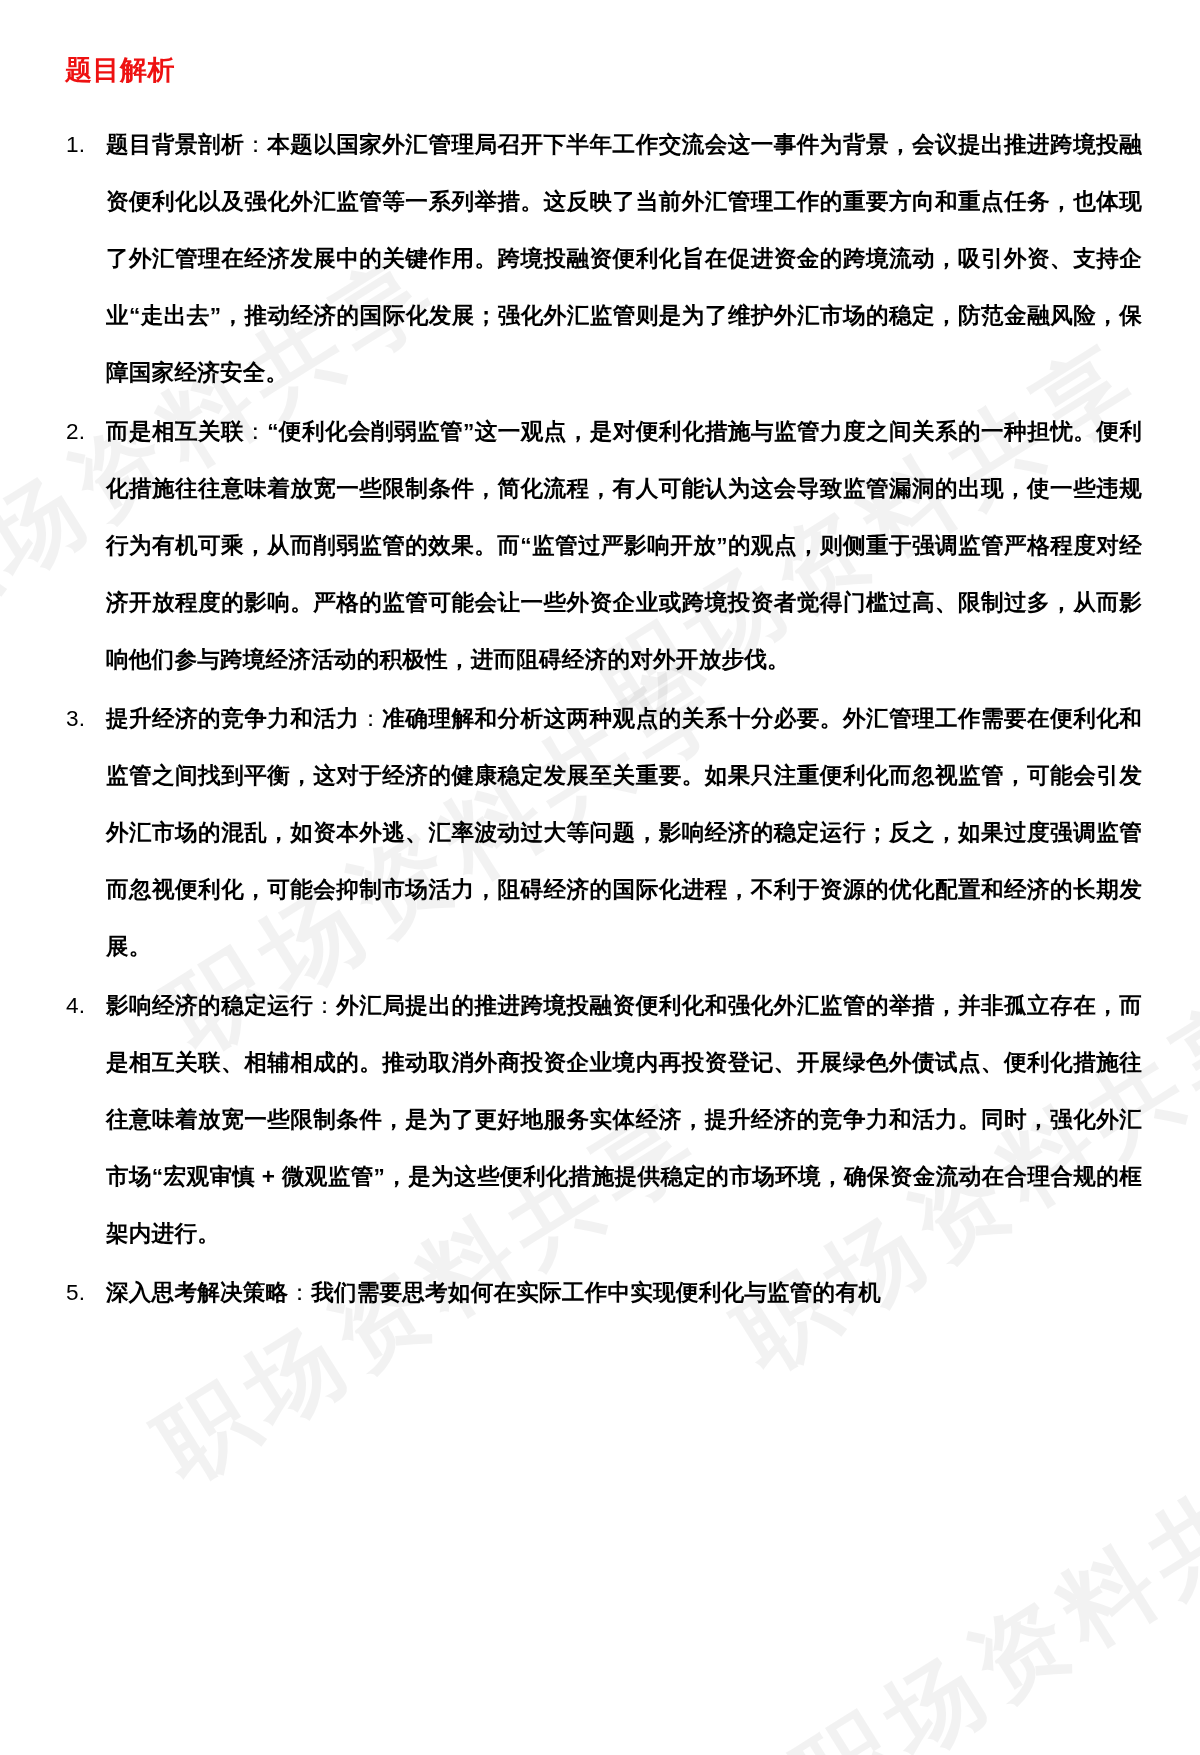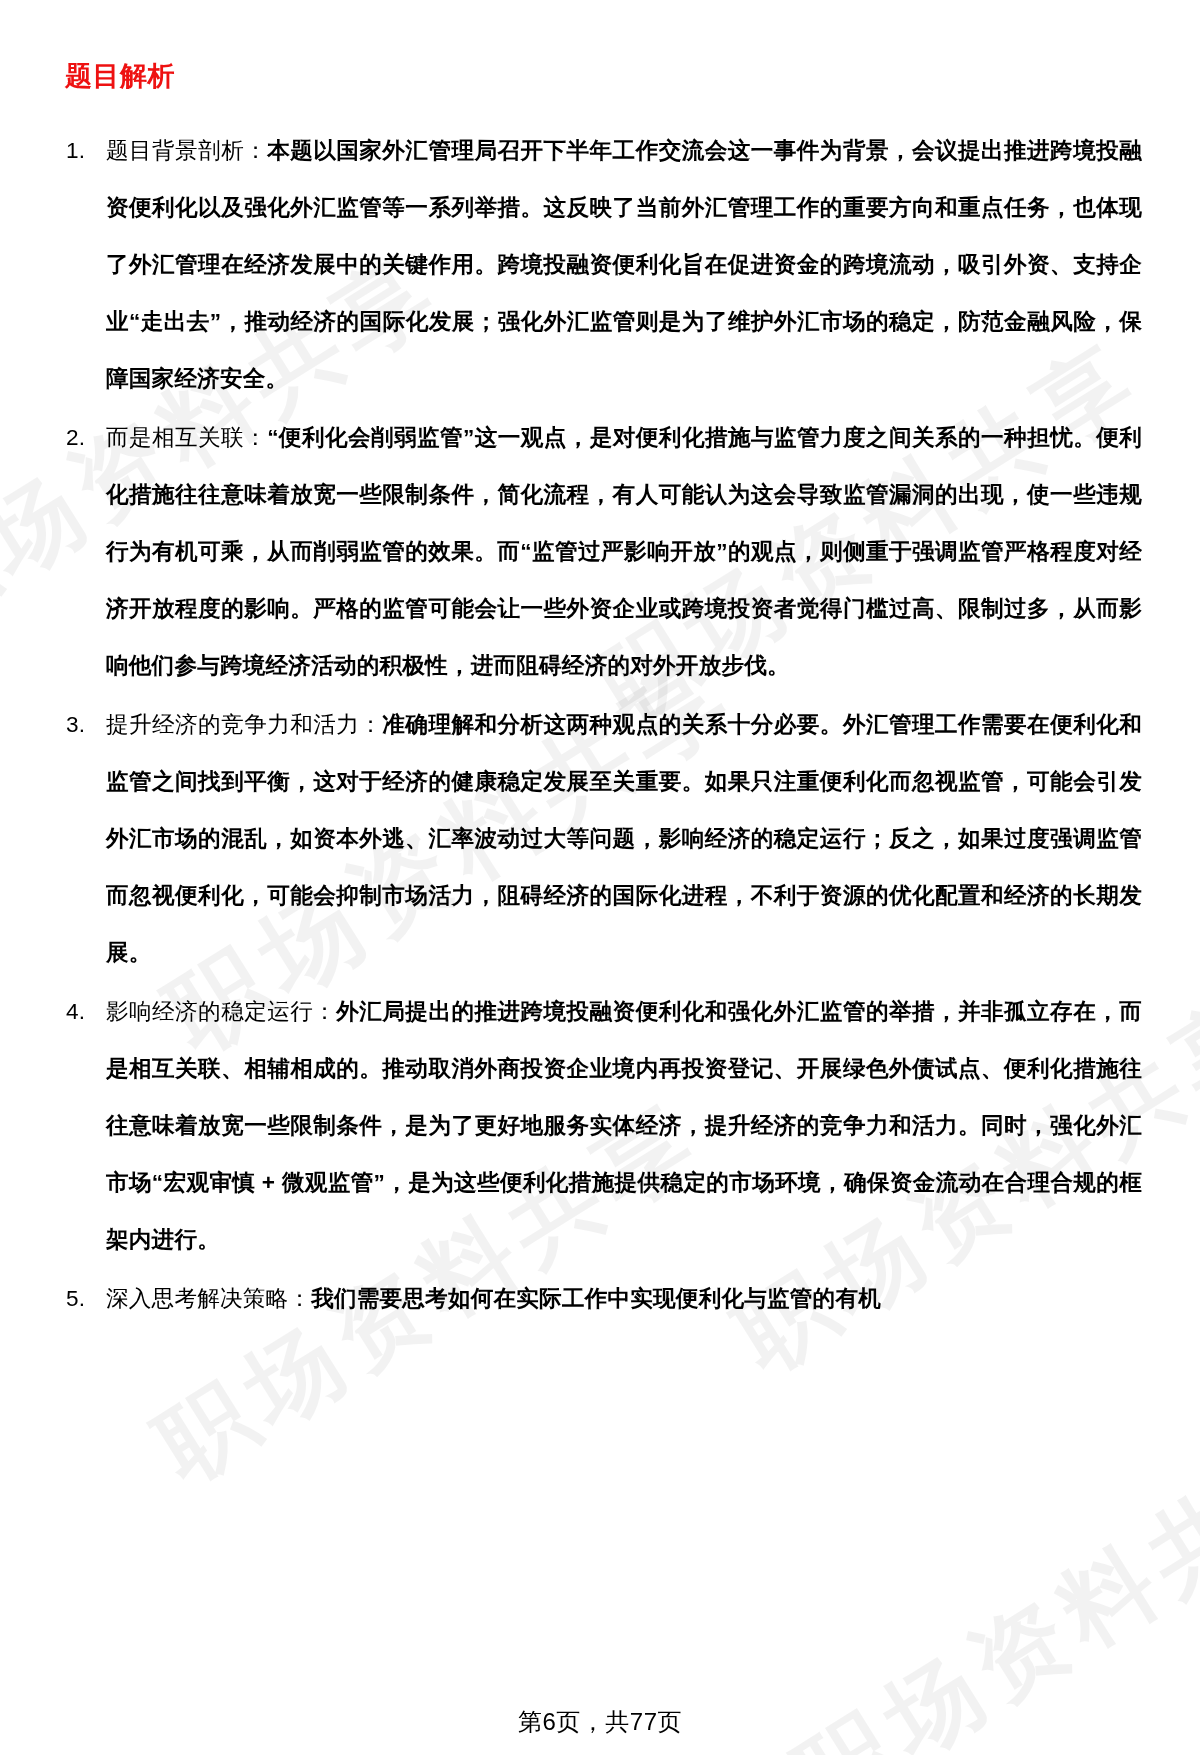--- a/index.html
+++ b/index.html
@@ -43,21 +43,21 @@
     height: 1755px;
     box-sizing: border-box;
     padding: 46px 58px 0 58px;
   }
 
   #doc-title {
     color: #ee1111;
     font-size: 27px;
     font-weight: 700;
     line-height: 1.2;
-    margin: 14px 0 0 7px;
+    margin: 8px 0 0 7px;
     letter-spacing: 0.5px;
   }
 
   #content-list {
     margin: 30px 0 0 0;
     padding: 0;
     list-style: none;
   }
 
   .list-item {
@@ -76,21 +76,21 @@
     left: 8px;
     top: 0;
     width: 34px;
     text-align: left;
     font-size: 22.6px;
     line-height: 57px;
     font-weight: 400;
   }
 
   .item-lead {
-    font-weight: 400;
+    font-weight: 700;
   }
 
   .item-body {
     font-weight: 700;
   }
 
   #page-footer {
     position: absolute;
     left: 0;
     bottom: 18px;
@@ -135,15 +135,14 @@
     <li class="list-item">
       <span class="item-number">4.</span><span class="item-lead">影响经济的稳定运行</span><span class="item-sep">：</span><span class="item-body">外汇局提出的推进跨境投融资便利化和强化外汇监管的举措，并非孤立存在，而是相互关联、相辅相成的。推动取消外商投资企业境内再投资登记、开展绿色外债试点、便利化措施往往意味着放宽一些限制条件，是为了更好地服务实体经济，提升经济的竞争力和活力。同时，强化外汇市场“宏观审慎 + 微观监管”，是为这些便利化措施提供稳定的市场环境，确保资金流动在合理合规的框架内进行。</span>
     </li>
 
     <li class="list-item">
       <span class="item-number">5.</span><span class="item-lead">深入思考解决策略</span><span class="item-sep">：</span><span class="item-body">我们需要思考如何在实际工作中实现便利化与监管的有机</span>
     </li>
 
   </ol>
 
-  <div id="page-footer">第6页，共77页</div>
 
 </div>
 
 </body></html>

